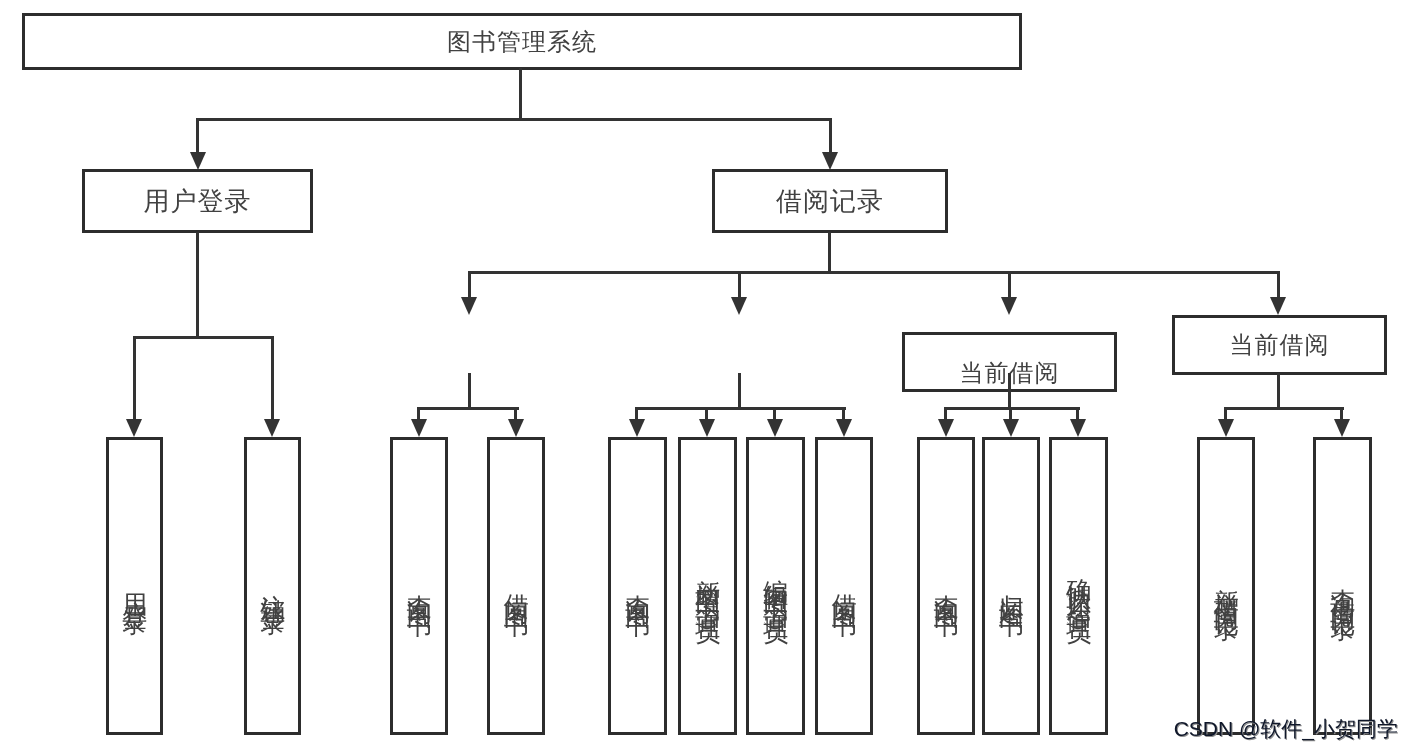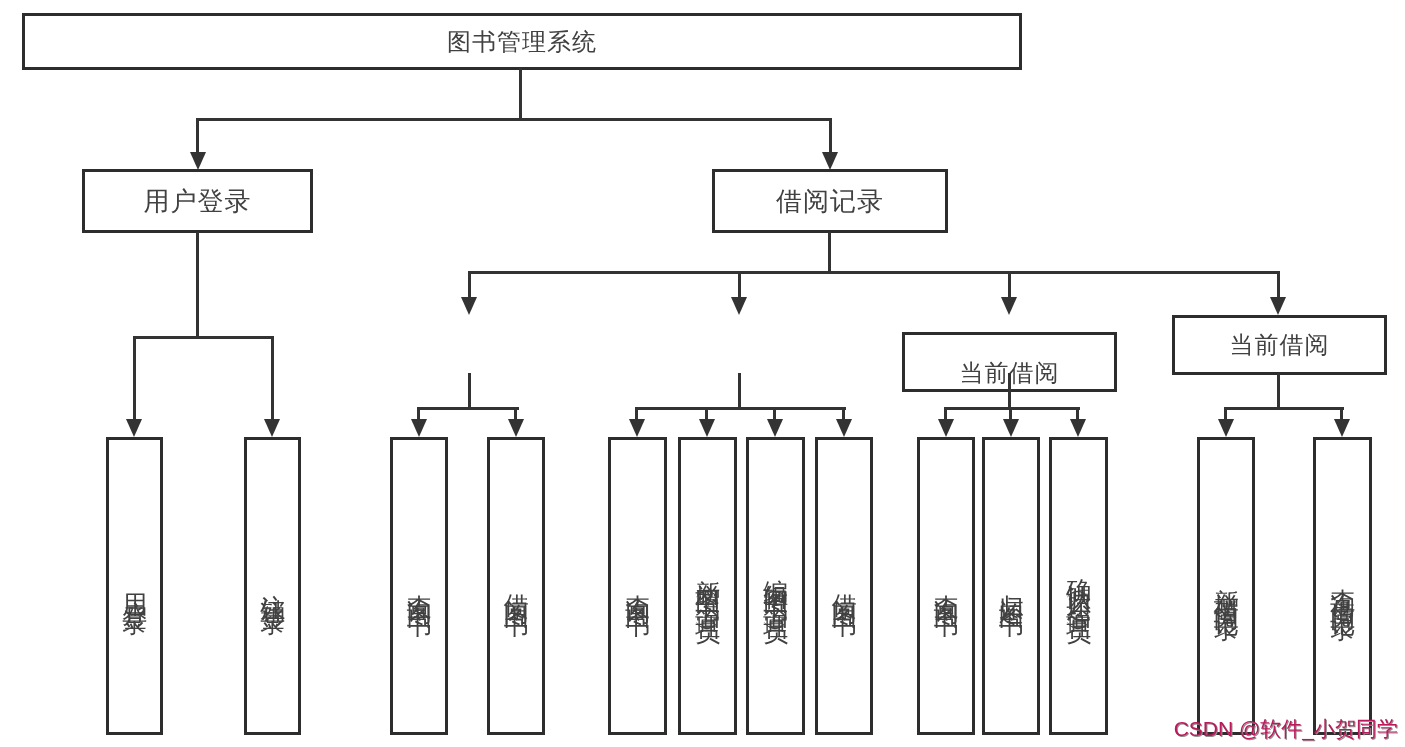--- a/index.html
+++ b/index.html
@@ -46,21 +46,21 @@
     position: absolute;
     width: 0; height: 0;
     border-left: 8px solid transparent;
     border-right: 8px solid transparent;
     border-top: 18px solid #333333;
   }
   .watermark {
     position: absolute;
     right: 7px; bottom: 4px;
     font-size: 21px;
-    color: #be185d;
+    color: #0f172a;
     text-shadow: 1px 1px 0 #8f8f8f;
     white-space: nowrap;
   }
 </style>
 </head>
 <body>
 
 <div class="canvas">
 
   <div class="box" style="left:22px; top:13px; width:1000px; height:57px;">

